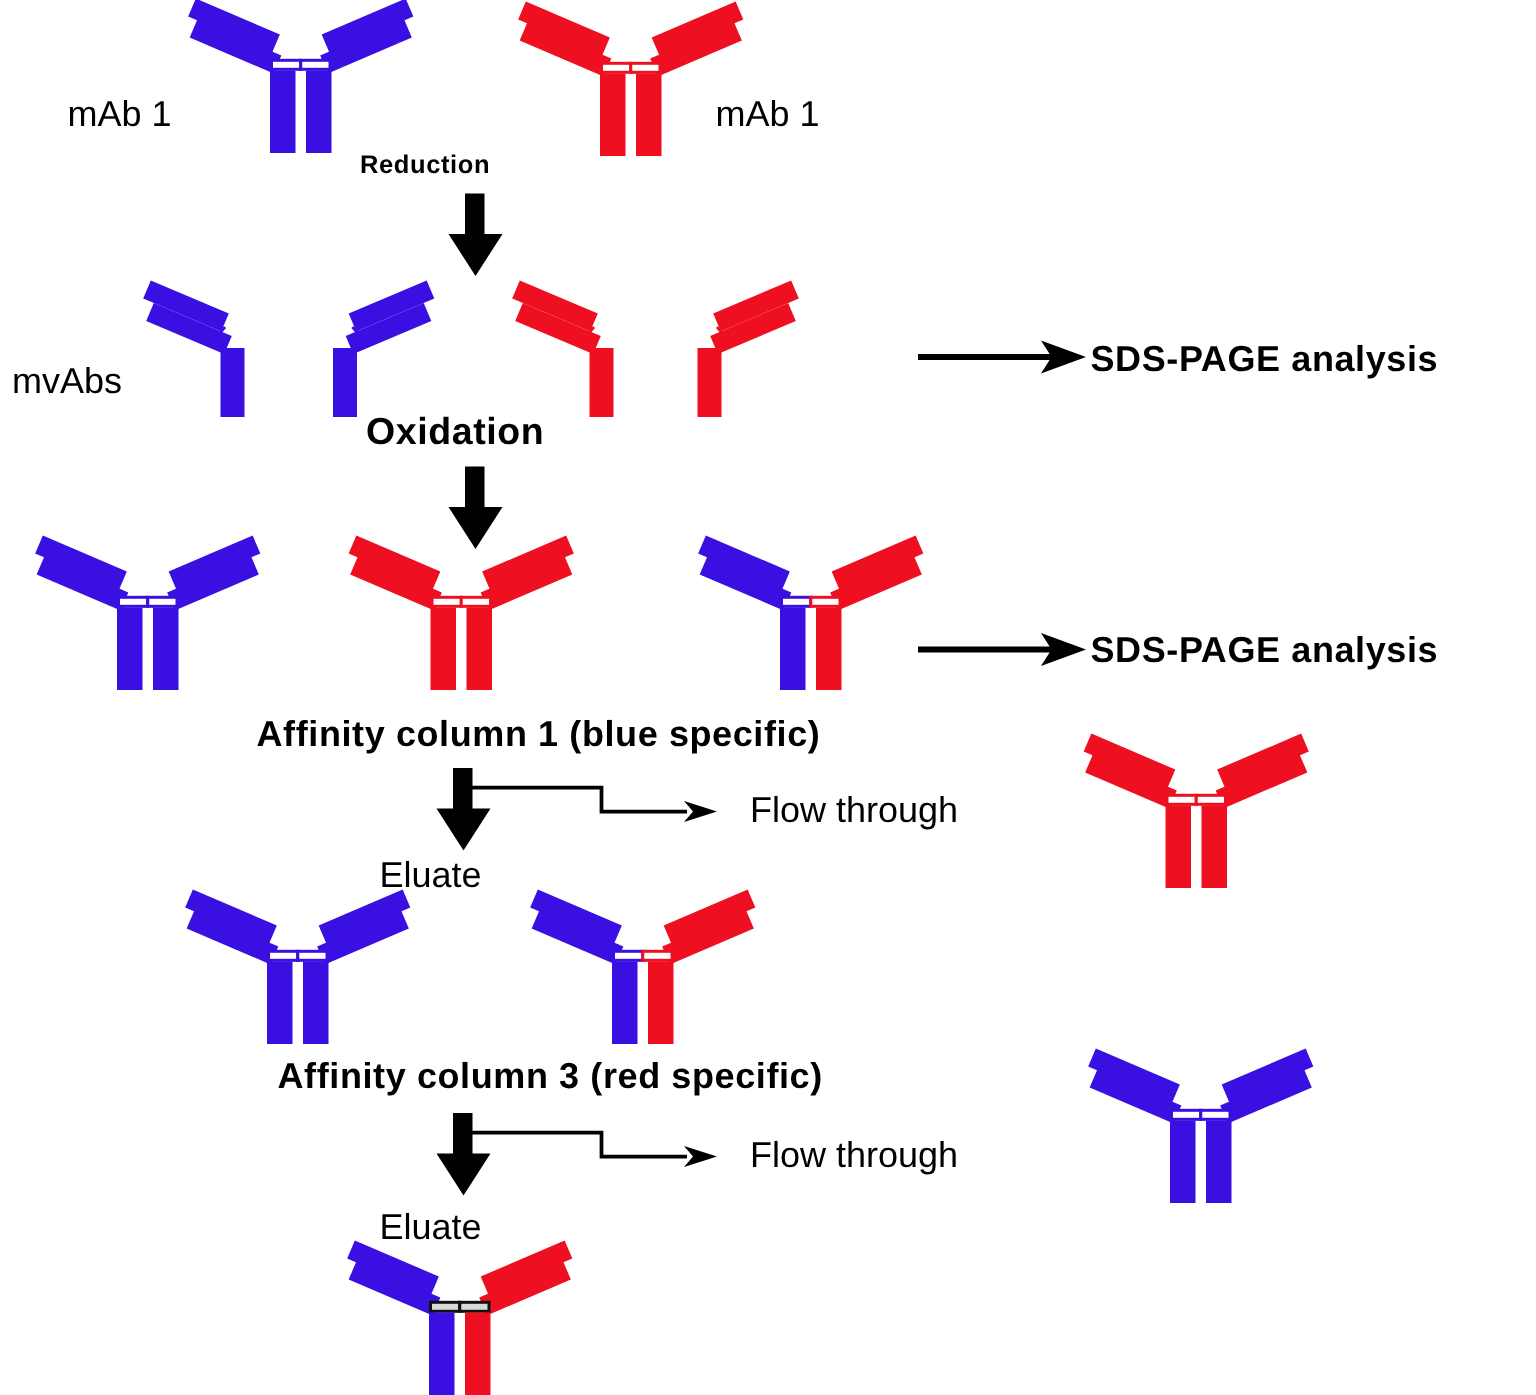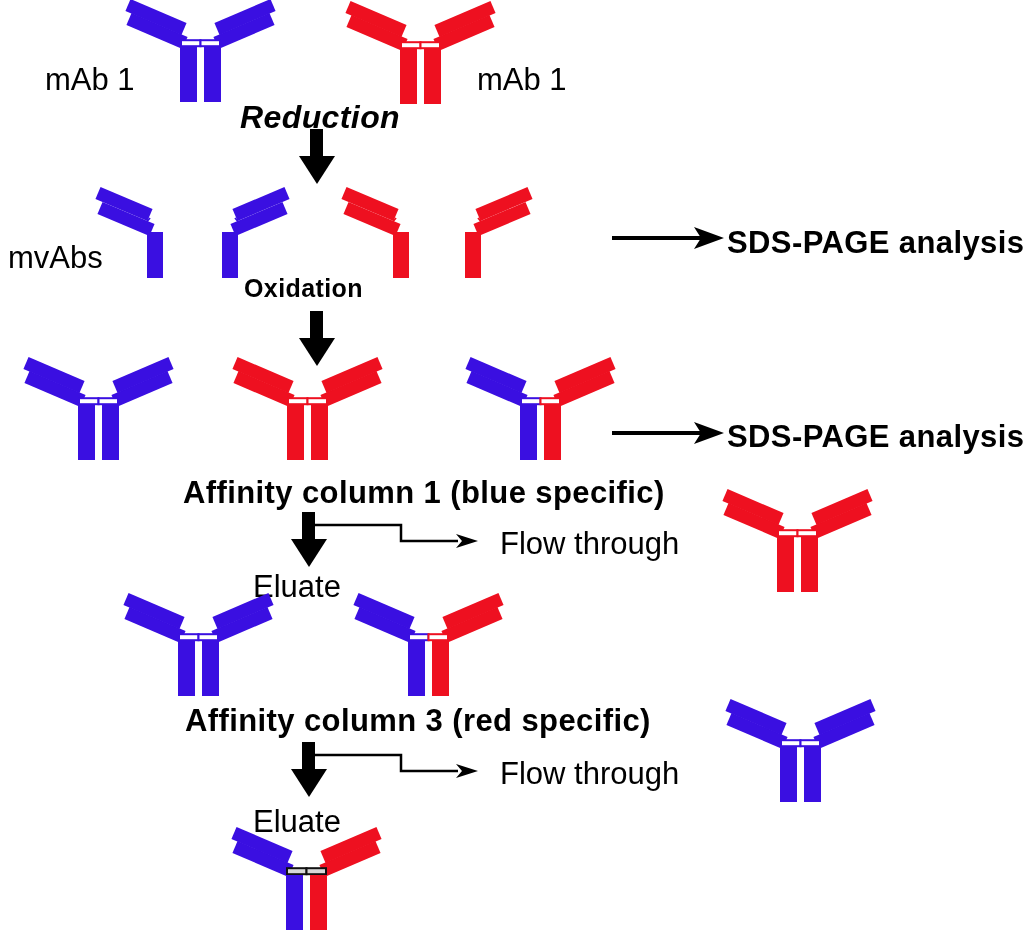--- a/index.html
+++ b/index.html
@@ -5,41 +5,41 @@
   html,body{margin:0;padding:0;background:#fff;}
   #figure{
     position:relative;
     width:1024px;height:930px;
     background:#fff;
     overflow:hidden;
     font-family:"Liberation Sans",sans-serif;
   }
   .label{
     position:absolute;
-    font-size:31px;
+    font-size:24px;
     line-height:1.05;
     color:#000;
     white-space:nowrap;
   }
   .label.b{font-weight:bold;letter-spacing:.4px;}
   .mol,.arr{position:absolute;}
   .mol svg,.arr svg{display:block;overflow:visible;}
 </style>
 </head>
 <body>
 
 <div id="figure">
   <div class="label" style="left:45px;  top:64px;">mAb 1</div>
   <div class="label" style="left:477px; top:64px;">mAb 1</div>
-  <div class="label b" style="left:240px; top:101px; font-size:32px;font-style:italic;">Reduction</div>
+  <div class="label b" style="left:240px; top:101px; font-size:17px;">Reduction</div>
   <div class="label" style="left:8px;  top:242px;">mvAbs</div>
   <div class="label b" style="left:244px; top:275px; font-size:25px;">Oxidation</div>
   <div class="label b" style="left:727px; top:227px;">SDS-PAGE analysis</div>
   <div class="label b" style="left:727px; top:421px;">SDS-PAGE analysis</div>
-  <div class="label b" style="left:183px; top:477px;">Affinity column 1 (blue specific)</div>
+  <div class="label b" style="left:171px; top:477px;">Affinity column 1 (blue specific)</div>
   <div class="label" style="left:500px; top:528px;">Flow through</div>
   <div class="label" style="left:253px; top:571px;">Eluate</div>
   <div class="label b" style="left:185px; top:705px;">Affinity column 3 (red specific)</div>
   <div class="label" style="left:500px; top:758px;">Flow through</div>
   <div class="label" style="left:253px; top:806px;">Eluate</div>
 <div class="mol" style="left: 105px; top: 2px;">
       <svg width="190" height="102" viewBox="0 0 190 102">
     <line x1="78" y1="41" x2="69" y2="33" stroke="#3A0FE1" stroke-width="1.8"></line>
         <line x1="70" y1="33" x2="78" y2="26" stroke="#3A0FE1" stroke-width="1.8"></line>
     <line x1="113" y1="41" x2="122" y2="33" stroke="#3A0FE1" stroke-width="1.8"></line>

